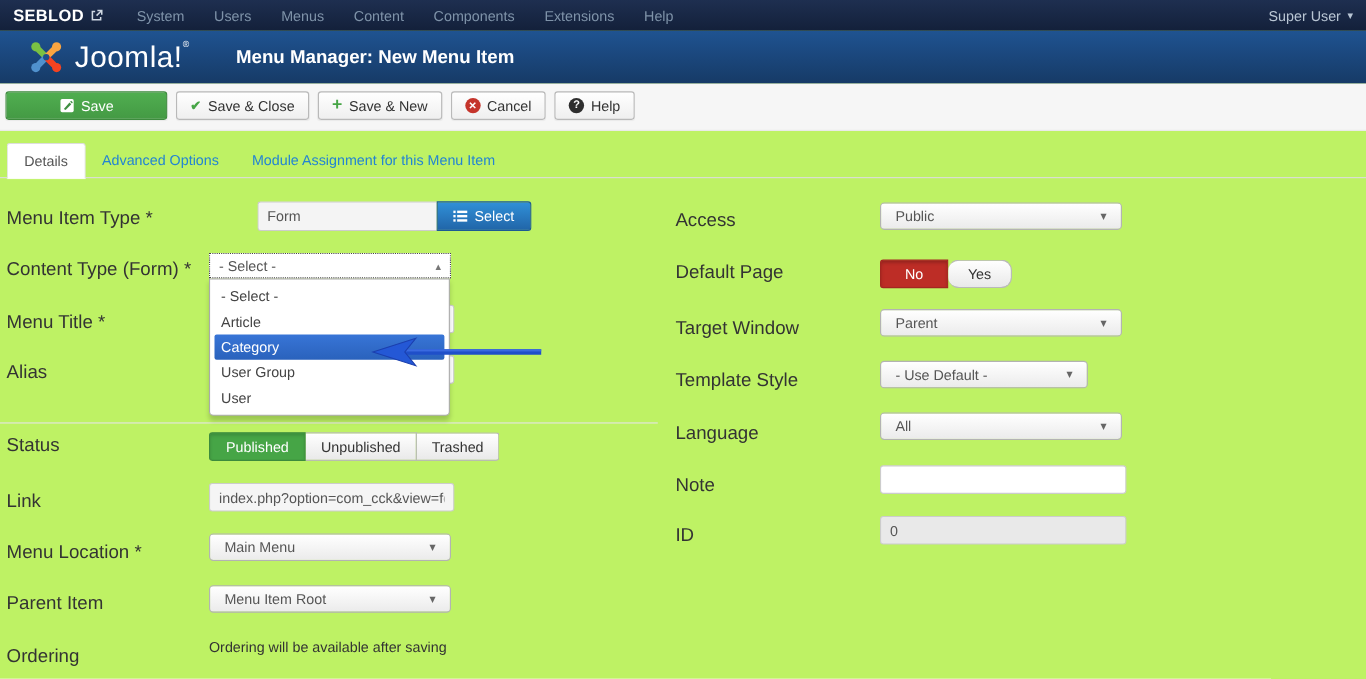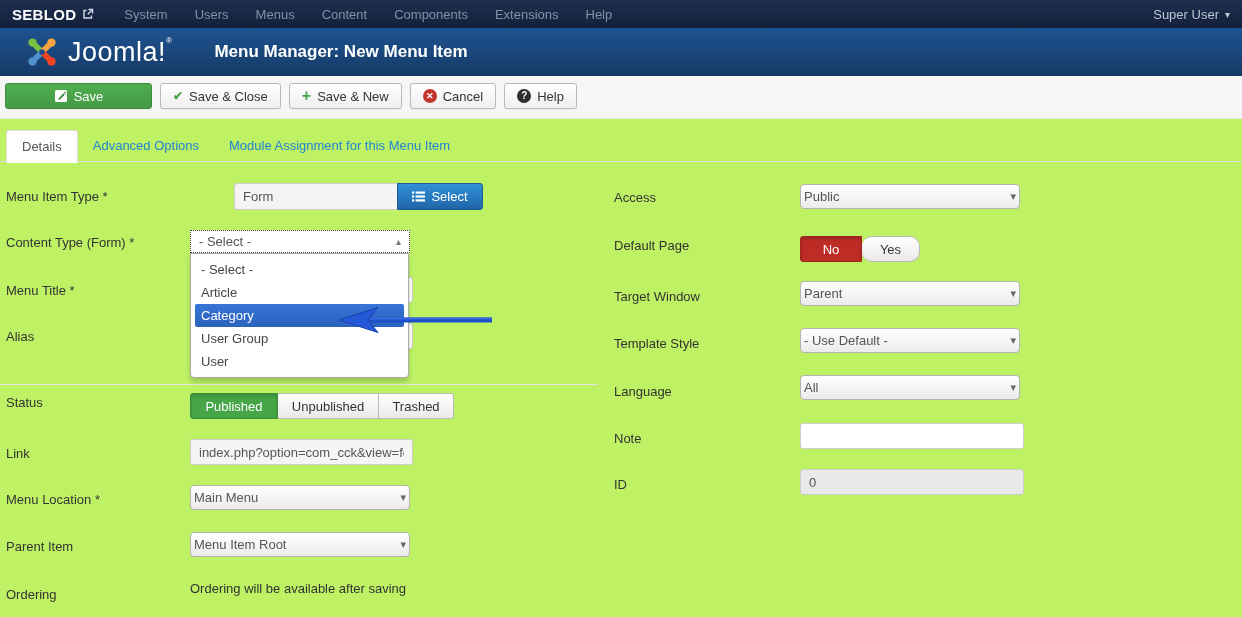--- a/index.html
+++ b/index.html
@@ -38,36 +38,36 @@
   .ico-plus { color:#46a546; font-size:16px; font-weight:bold; line-height:1; }
 
   
   .tabs { position:absolute; top:130px; left:0; width:100%; height:32px; border-bottom:1px solid #ddd; display:flex; padding-left:6px; }
   .tab { font-size:13px; padding:8px 15px; cursor:pointer; }
   .tab-active { background:#fff; border:1px solid #ddd; border-bottom:1px solid #fff; border-radius:3px 3px 0 0; color:#555; height:33px; }
   .tab-link { color:#2384d3; }
 
   
   .form-area { position:absolute; top:170px; left:0; width:100%; height:447px; }
-  .lbl { position:absolute; font-size:13px; color:#333; white-space:nowrap; }
+  .lbl { position:absolute; font-size:17px; color:#333; white-space:nowrap; }
 
   .text-input { position:absolute; height:26px; border:1px solid #ccc; border-radius:3px; background:#fff;
     font-size:13px; color:#555; padding:0 8px; font-family:"Liberation Sans",sans-serif; }
   .ro { background:#f5f5f5; }
   .ro-dark { background:#e9e9e9; }
 
   .input-group { position:absolute; display:flex; }
   .input-group .ig-input { width:163px; height:27px; border:1px solid #ccc; border-right:none; border-radius:3px 0 0 3px; background:#f4f4f4; font-size:13px; color:#555; padding:0 8px; font-family:"Liberation Sans",sans-serif; }
   .btn-select { width:86px; height:27px; display:inline-flex; align-items:center; justify-content:center; gap:6px;
     background:linear-gradient(#3090d8,#2165a8); border:1px solid #1c5a94; border-radius:0 3px 3px 0;
     color:#fff; font-size:13px; cursor:pointer; }
   .list-ico { color:#fff; font-size:12px; line-height:1; }
 
   .chz-select { position:absolute; height:25px; border:1px solid #b3b3b3; border-radius:4px;
-    background:linear-gradient(#ffffff,#ebebeb); display:flex; align-items:center; padding:0 3px;
+    background:linear-gradient(#ffffff,#ebebeb); display:flex; align-items:center; padding:0 13px;
     color:#555; font-size:13px; cursor:pointer; box-shadow:0 1px 0 rgba(255,255,255,.6) inset;justify-content:space-between; }
   .chz-select .chev { margin-left:auto; color:#666; font-size:11px; }
 
   .chz-open { position:absolute; left:190px; top:60px; width:220px; height:23px; border:1px dotted #444;
     background:#fff; display:flex; align-items:center; padding:0 8px; color:#555; font-size:13px; z-index:6; cursor:pointer; }
   .chz-open .chev { margin-left:auto; color:#777; font-size:10px; }
   .chz-drop { position:absolute; left:190px; top:83px; width:219px; background:#fff; border:1px solid #aaa;
     border-radius:0 0 4px 4px; box-shadow:0 4px 5px rgba(0,0,0,.18); z-index:5; padding:4px 0; list-style:none; }
   .chz-drop li { margin:0 4px; padding:4px 6px; font-size:13px; color:#444; cursor:pointer; }
   .chz-drop li.hl { background:linear-gradient(#3875d7,#2a62bc); color:#fff; border-radius:2px; }
@@ -251,21 +251,21 @@
     <div class="btn-group" style="left:800px; top:66px;">
       <span class="bg-btn bg-red" style="width:62px;">No</span>
       <span class="bg-btn" style="width:58px;border-radius:10px;">Yes</span>
     </div>
 
     <div class="chz-select" style="left:800px; top:111px; width:220px;">
       <span>Parent</span>
       <span class="chev">▾</span>
     </div>
 
-    <div class="chz-select" style="left:800px; top:158px; width:220px;">
+    <div class="chz-select" style="left:800px; top:158px; width:189px;">
       <span>- Use Default -</span>
       <span class="chev">▾</span>
     </div>
 
     <div class="chz-select" style="left:800px; top:205px; width:220px;">
       <span>All</span>
       <span class="chev">▾</span>
     </div>
 
     <input class="text-input" style="left: 800px; top: 253px; width: 224px;">

